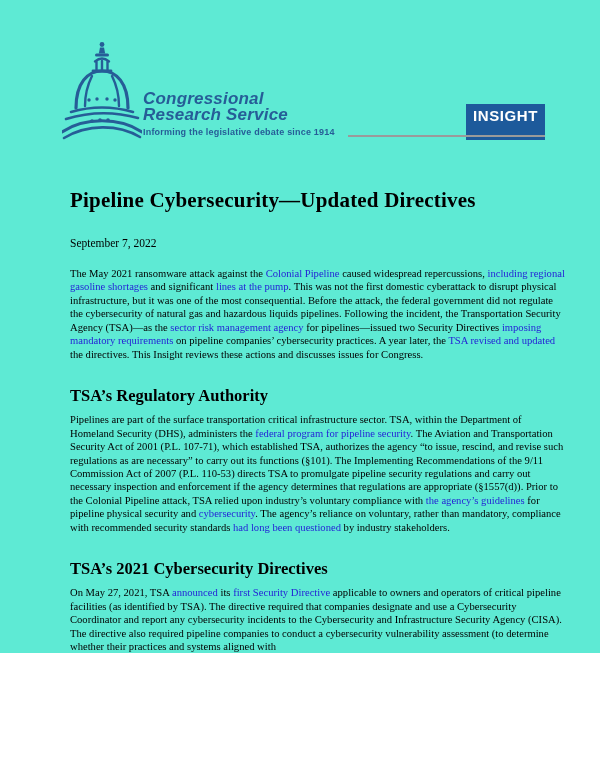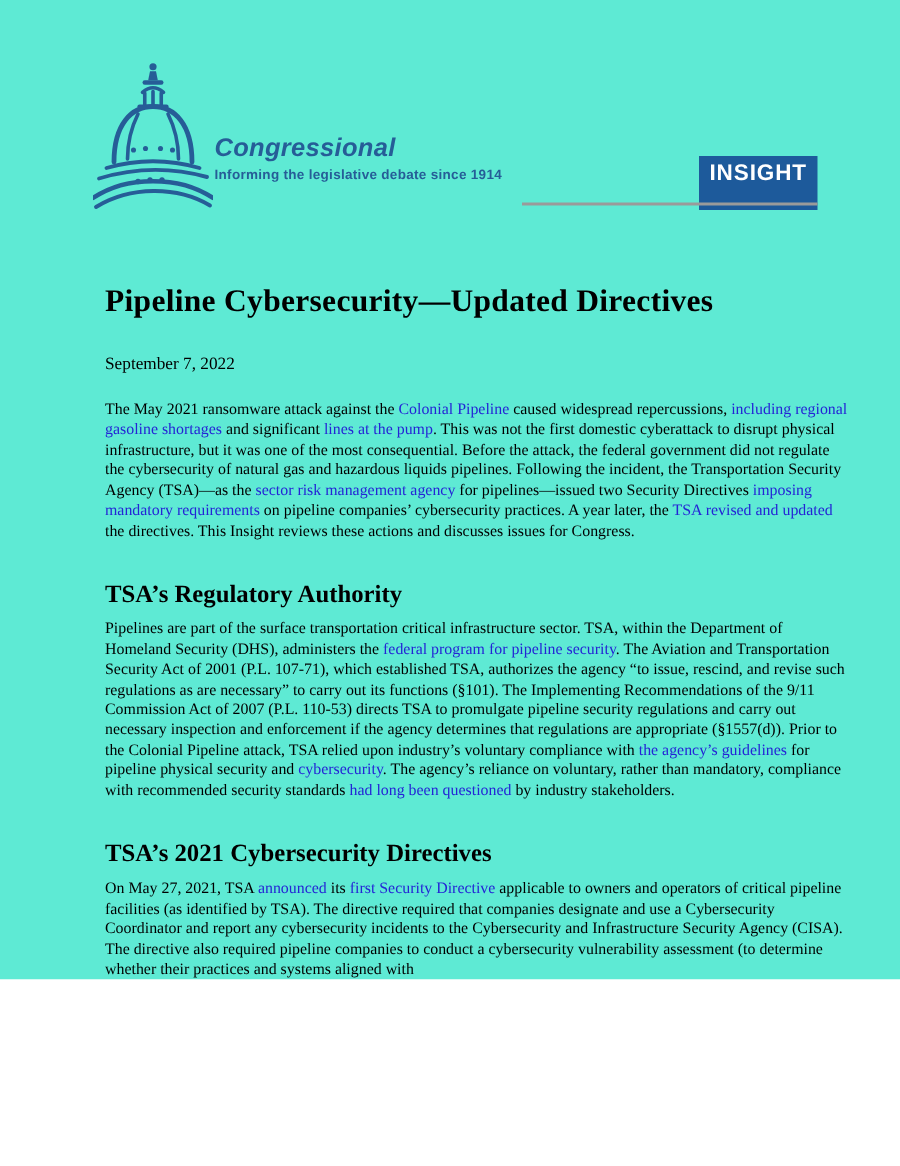--- a/index.html
+++ b/index.html
@@ -102,20 +102,21 @@
       <path d="M9 72 q 31 -9 62 0" stroke-width="2.6"></path>
       <path d="M4 79 q 36 -11 72 -1" stroke-width="2.6"></path>
       <circle cx="30" cy="81" r="1.8" fill="#265d97" stroke="none"></circle>
       <circle cx="38" cy="80" r="1.8" fill="#265d97" stroke="none"></circle>
       <circle cx="46" cy="80" r="1.8" fill="#265d97" stroke="none"></circle>
       <path d="M0 92 C 22 77 58 77 80 92" stroke-width="3"></path>
       <path d="M2 98 C 25 84 56 84 78 97" stroke-width="2.6"></path>
     </svg>
     <div class="brand">
       <div class="brand-line">Congressional</div>
+      <div class="brand-line">Research Service</div>
       <div class="tagline">Informing the legislative debate since 1914</div>
     </div>
     <div class="badge">INSIGHT</div>
     <div class="header-rule"></div>
   </div>
 
   <div class="main">
     <h1 class="title">Pipeline Cybersecurity—Updated Directives</h1>
     <div class="date">September 7, 2022</div>
 

